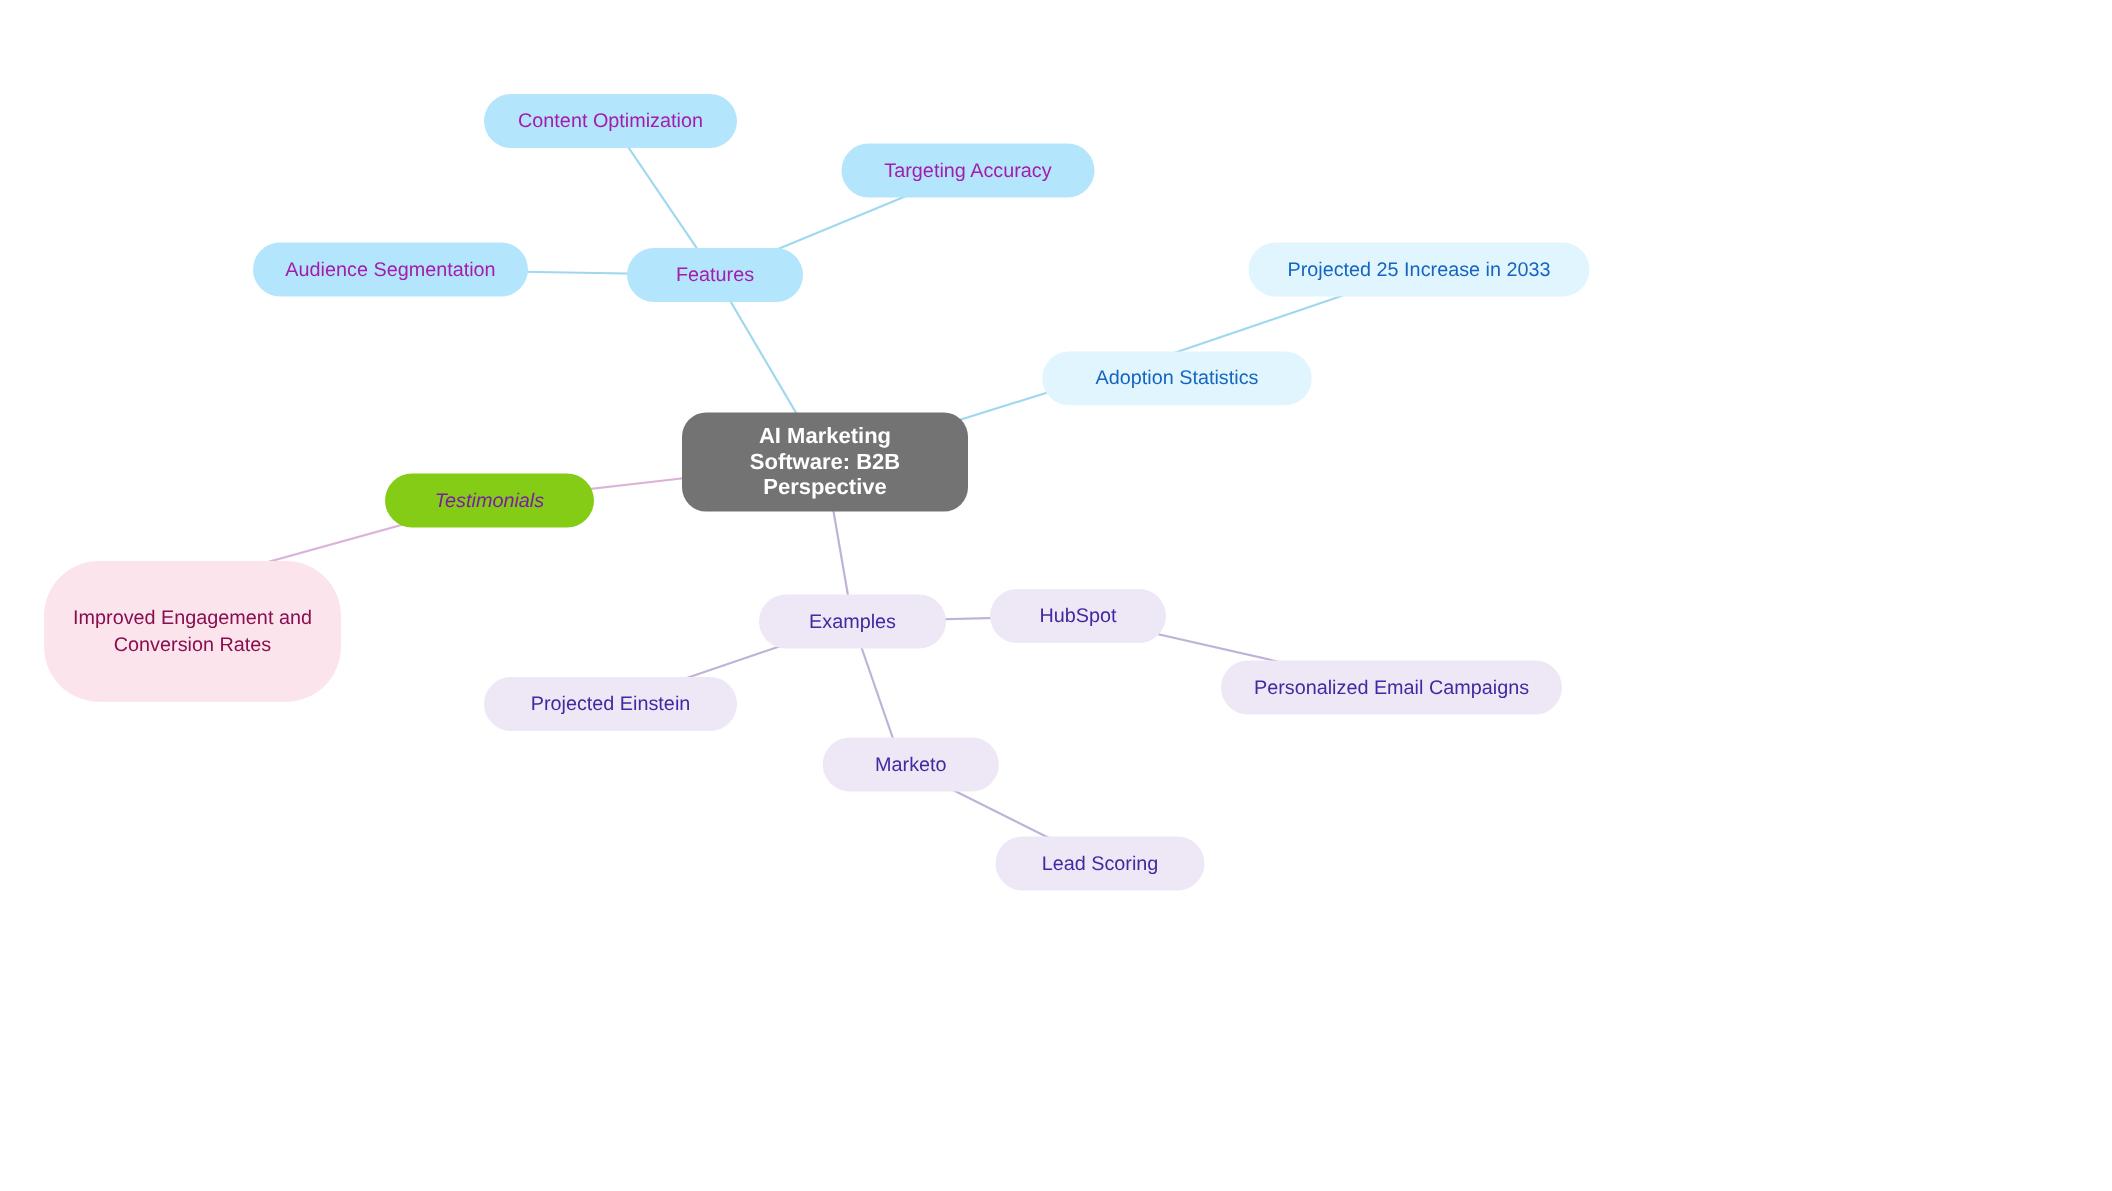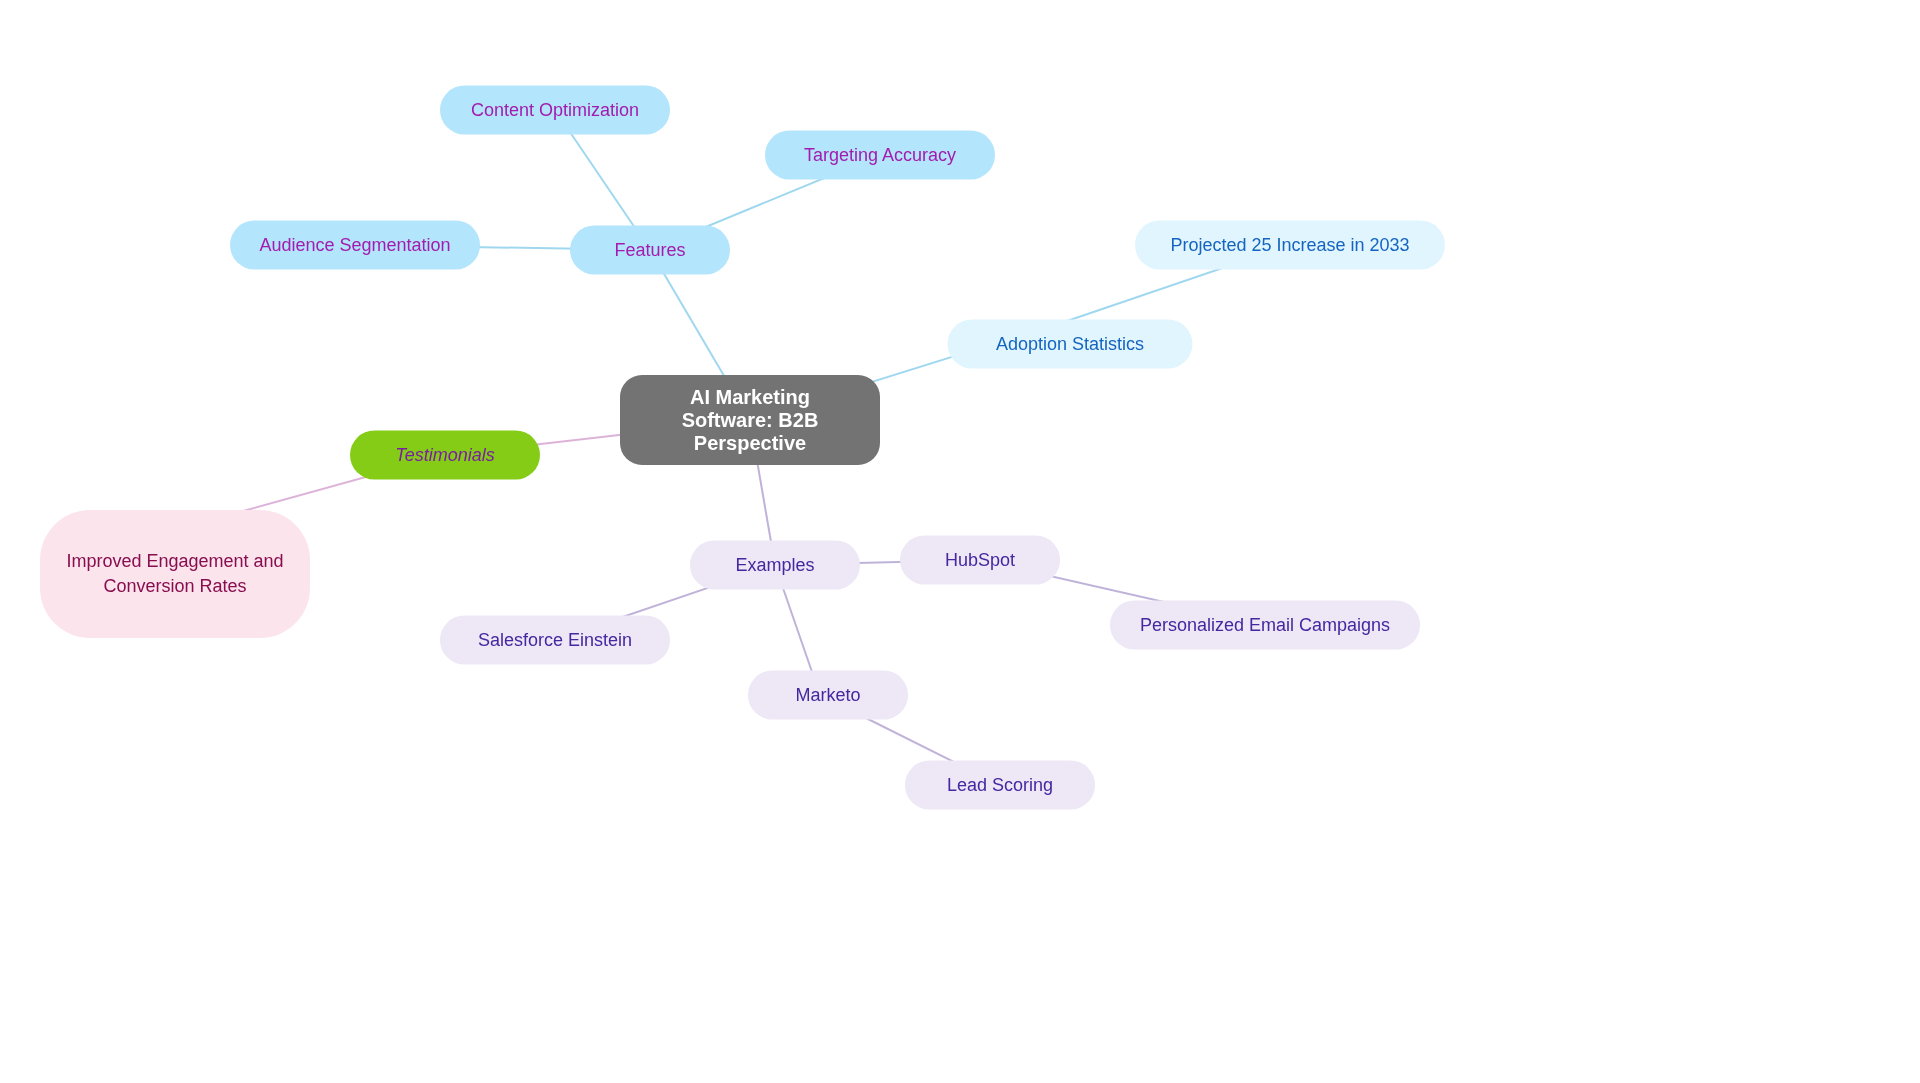--- a/index.html
+++ b/index.html
@@ -128,21 +128,21 @@
 
 <div class="node node-purple-light" style="left: 980px; top: 560px; width: 160px;">
   <span>HubSpot</span>
 </div>
 
 <div class="node node-purple-light" style="left: 1265px; top: 625px; width: 310px;">
   <span>Personalized Email Campaigns</span>
 </div>
 
 <div class="node node-purple-light" style="left: 555px; top: 640px; width: 230px;">
-  <span>Salesforce Einstein</span>
+  <span>Projected Einstein</span>
 </div>
 
 <div class="node node-purple-light" style="left: 828px; top: 695px; width: 160px;">
   <span>Marketo</span>
 </div>
 
 <div class="node node-purple-light" style="left: 1000px; top: 785px; width: 190px;">
   <span>Lead Scoring</span>
 </div>
 

